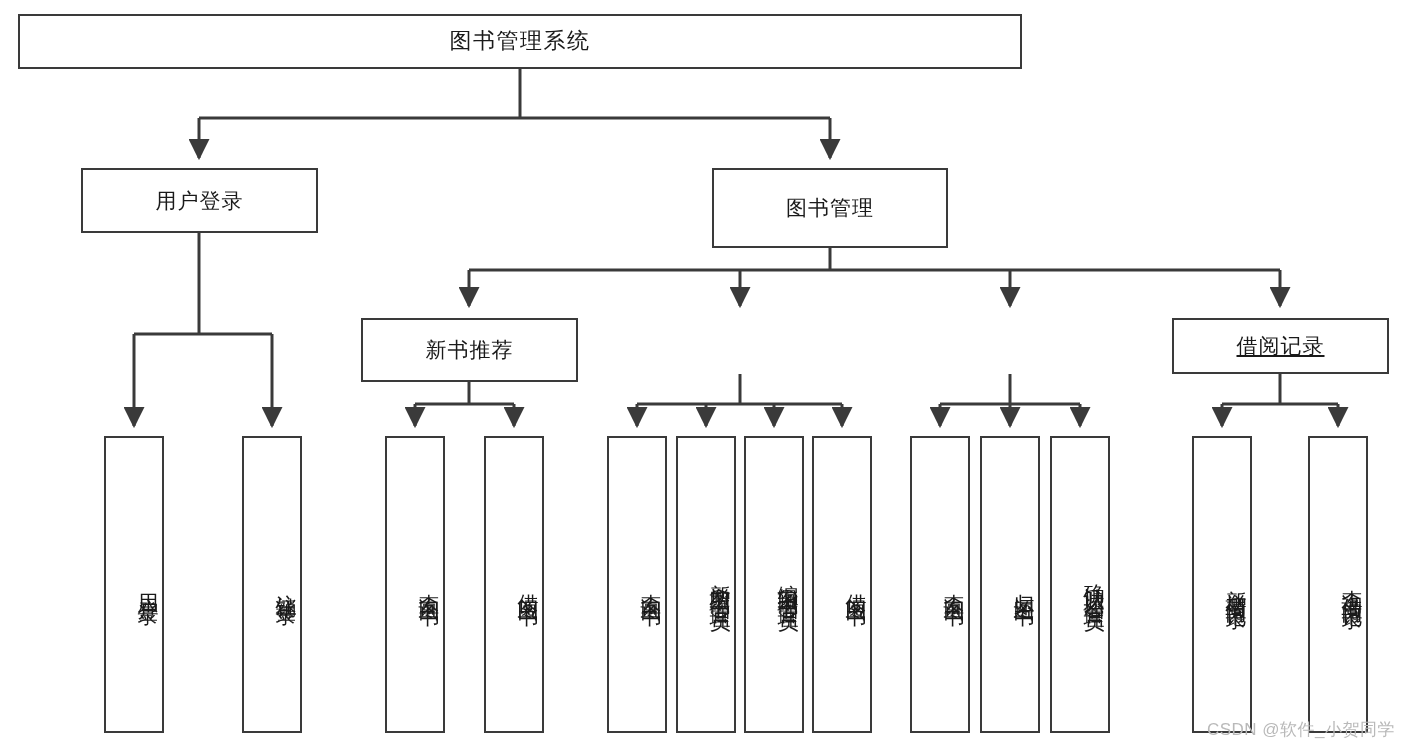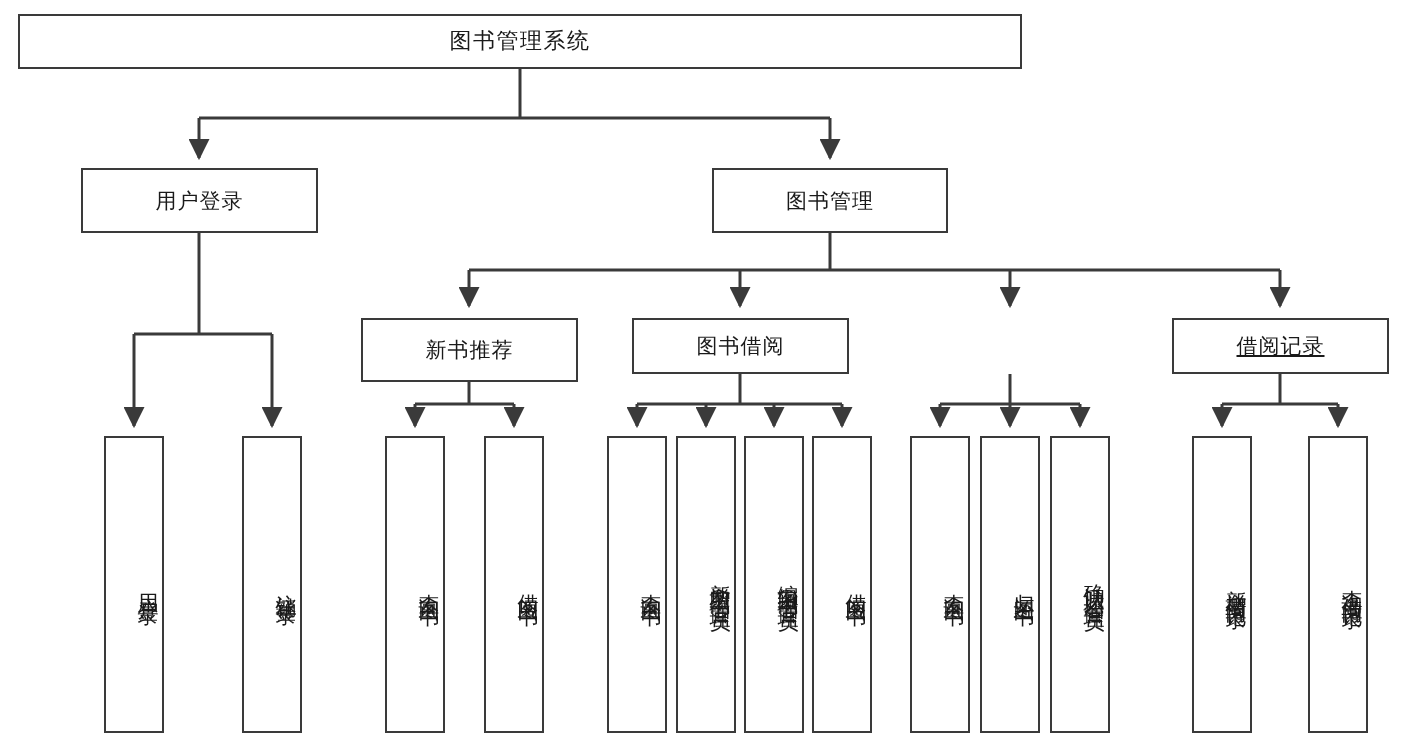--- a/index.html
+++ b/index.html
@@ -127,29 +127,26 @@
     </g>
   </svg>
 
   <div class="node h root" style="left:18px; top:14px; width:1004px; height:55px;">
     <span>图书管理系统</span>
   </div>
 
   <div class="node h" style="left:81px; top:168px; width:237px; height:65px;">
     <span>用户登录</span>
   </div>
-  <div class="node h" style="left:712px; top:168px; width:236px; height:65px;text-align:right;">
+  <div class="node h" style="left:712px; top:168px; width:236px; height:80px;text-align:right;">
     <span>图书管理</span>
   </div>
 
   <div class="node h" style="left:361px; top:318px; width:217px; height:64px;">
     <span>新书推荐</span>
-  </div>
-  <div class="node h" style="left:632px; top:318px; width:217px; height:56px;">
-    <span>图书借阅</span>
   </div>
   <div class="node h" style="left:1172px; top:318px; width:217px; height:56px;text-decoration:underline;">
     <span>借阅记录</span>
   </div>
 
   <div class="node v" style="left:104px; top:436px; width:60px; height:297px;">
     <span class="vlabel">用户登录</span>
   </div>
   <div class="node v" style="left:242px; top:436px; width:60px; height:297px;">
     <span class="vlabel">注销登录</span>
@@ -185,14 +182,15 @@
     <span class="vlabel">确认归还（管理员）</span>
   </div>
 
   <div class="node v" style="left:1192px; top:436px; width:60px; height:297px;">
     <span class="vlabel">新增借阅记录</span>
   </div>
   <div class="node v" style="left:1308px; top:436px; width:60px; height:297px;">
     <span class="vlabel">查询借阅记录</span>
   </div>
 
+  <div class="watermark">CSDN @软件_小贺同学</div>
 
 </div>
 
 </body></html>

